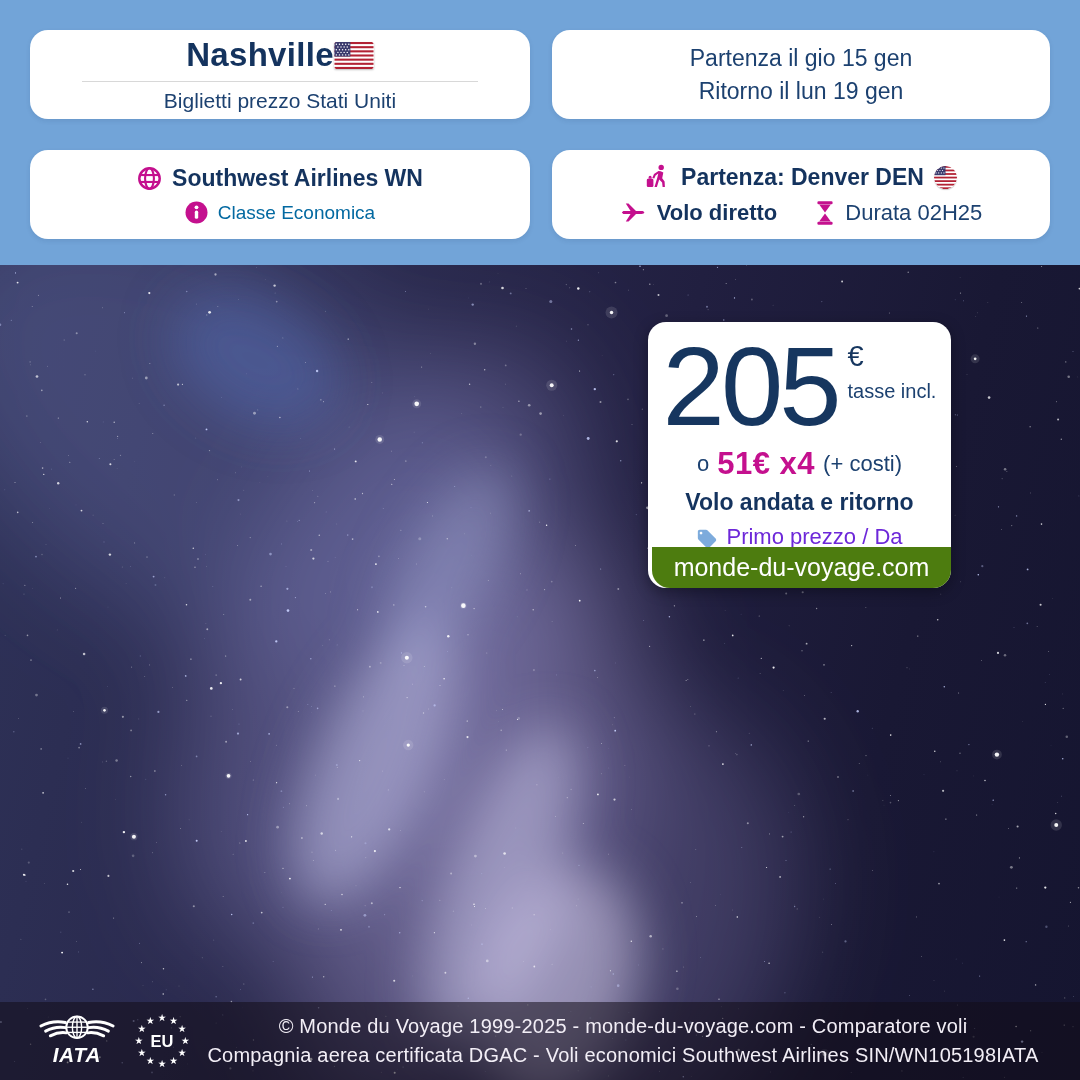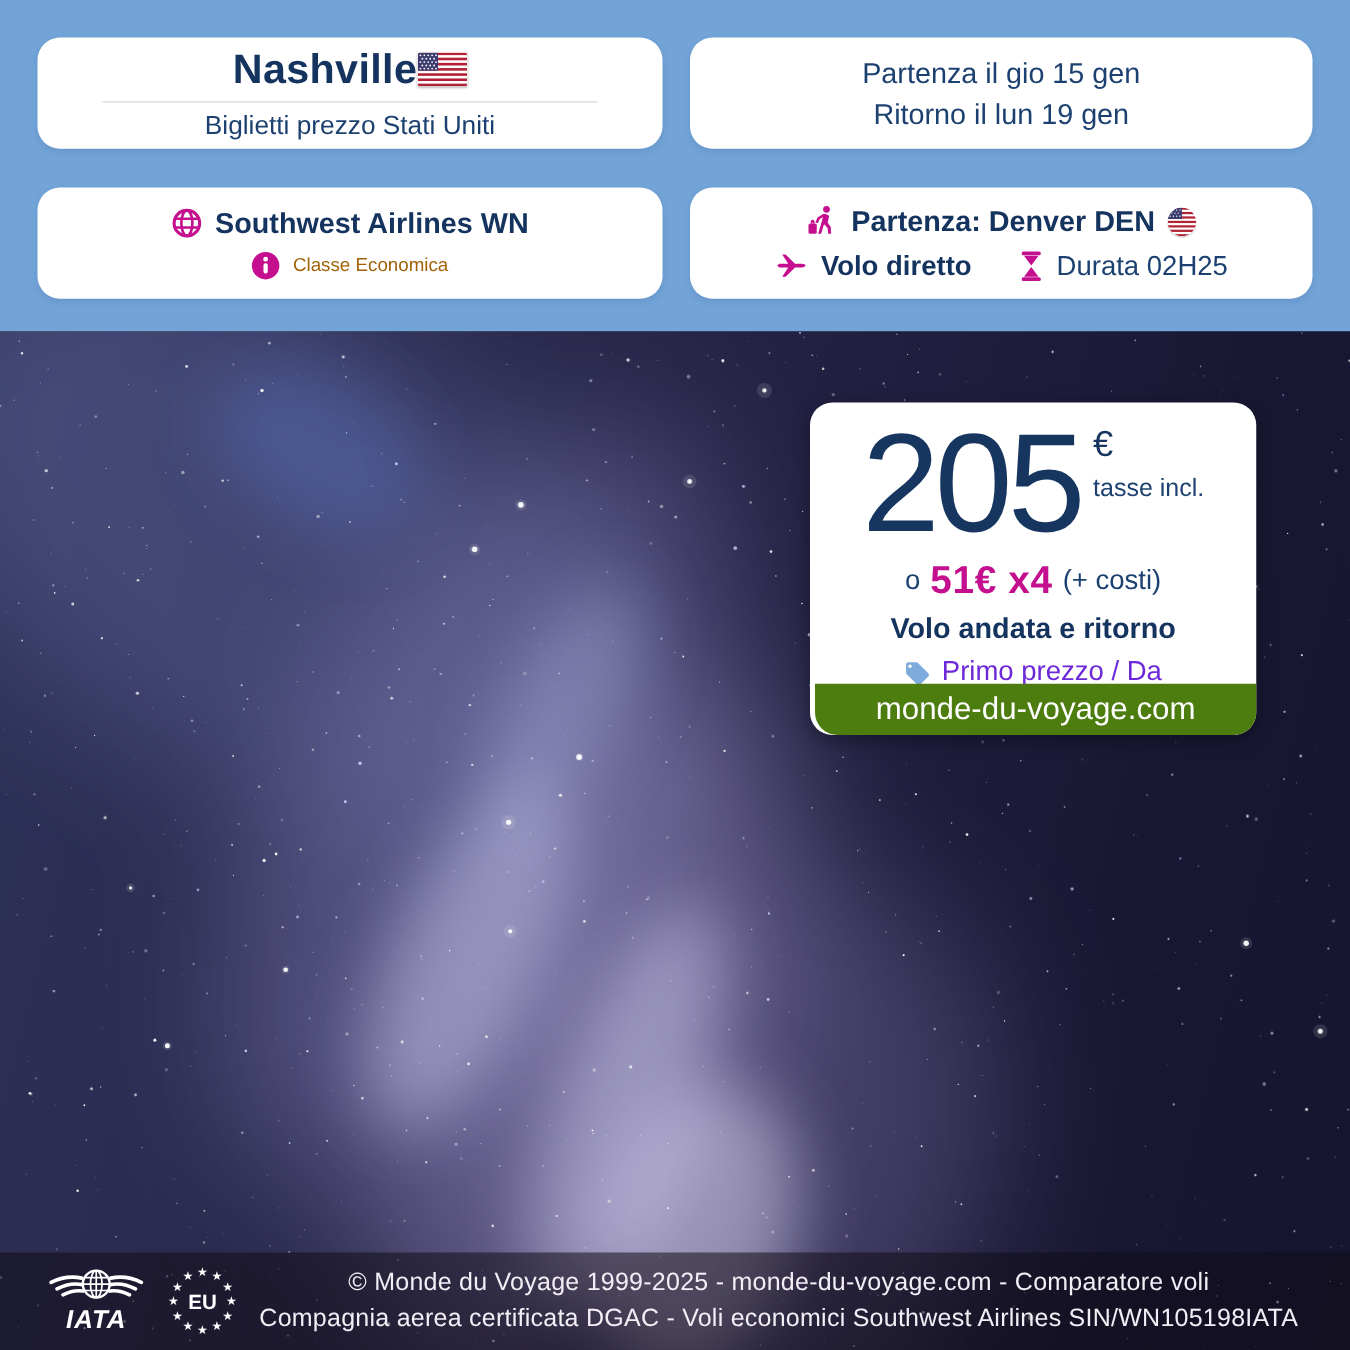--- a/index.html
+++ b/index.html
@@ -16,32 +16,32 @@
   #card-route{left:552px;top:150px;width:498px;height:89px;}
   .dest-title-row{display:flex;align-items:center;gap:0;}
   .dest-title{font-size:33px;font-weight:bold;color:#14335e;letter-spacing:0.3px;}
   .flag-rect{width:40px;height:27px;border-radius:2px;box-shadow:0 1px 2px rgba(0,0,0,0.25);}
   .divider{width:396px;height:1px;background:#d8d8d8;margin:7px 0 7px 0;}
   .dest-subtitle{font-size:21px;color:#1c4170;}
   .date-line{font-size:23px;color:#1c4170;line-height:33px;text-align:center;}
   .icon-row{display:flex;align-items:center;gap:10px;}
   .row-gap{height:9px;}
   .airline-name{font-size:23px;font-weight:bold;color:#14335e;}
-  .class-label{font-size:15px;color:#a16207;}
+  .class-label{font-size:19px;color:#0369a1;}
   .route-dep{font-size:23px;font-weight:bold;color:#14335e;}
   .flight-type{font-size:22px;font-weight:bold;color:#14335e;}
   .duration{font-size:22px;color:#1c4170;}
   .spacer24{width:18px;}
   .flag-round{width:23px;height:23px;border-radius:50%;box-shadow:0 1px 1px rgba(0,0,0,0.2);}
   
   .photo{position:absolute;left:0;top:265px;width:1080px;height:815px;
          background:linear-gradient(104deg,#2e3258 0%,#2a2a4e 28%,#211f40 55%,#191834 78%,#151530 100%);}
   .photo svg{position:absolute;left:0;top:0;}
   
-  .price-card{position:absolute;left:648px;top:322px;width:357px;height:266px;
+  .price-card{position:absolute;left:648px;top:322px;width:303px;height:266px;
               background:#ffffff;border-radius:18px;box-shadow:0 4px 14px rgba(0,0,10,0.35);
               text-align:center;}
   .price-main{display:flex;justify-content:center;align-items:flex-start;margin-top:16px;}
   .amount{font-size:112px;line-height:0.88;font-weight:400;color:#16365f;letter-spacing:-4px;}
   .price-sup{margin-left:10px;margin-top:4px;text-align:left;}
   .euro-sign{font-size:29px;color:#16365f;line-height:1;}
   .taxes{font-size:20px;color:#1c4170;margin-top:9px;}
   .installment{margin-top:9px;font-size:22px;color:#1c4170;display:flex;align-items:center;justify-content:center;gap:8px;}
   .installment .big{font-size:31px;font-weight:bold;color:#c4108e;letter-spacing:0.5px;}
   .trip-type{margin-top:7px;font-size:23px;font-weight:bold;color:#14335e;}

